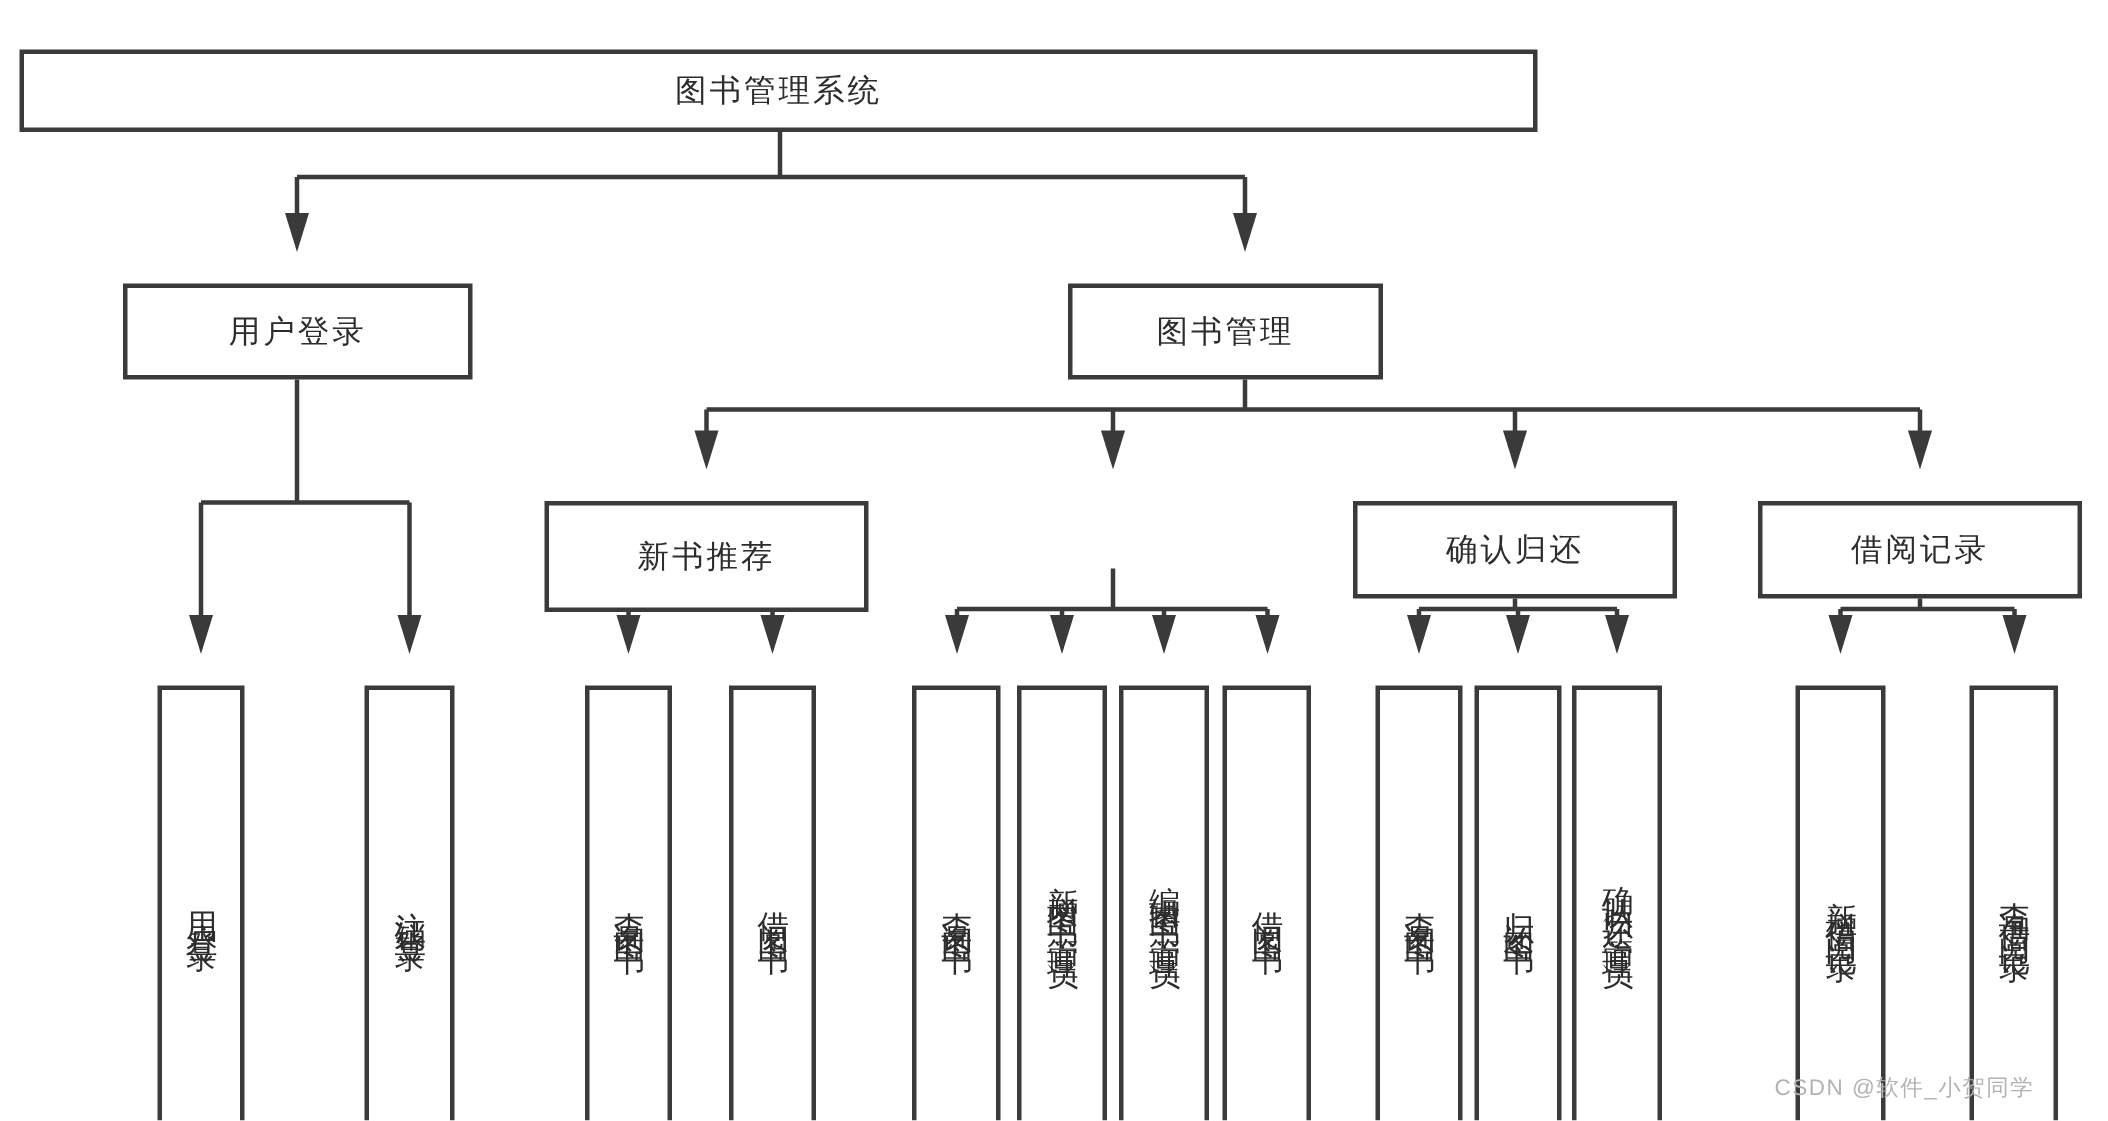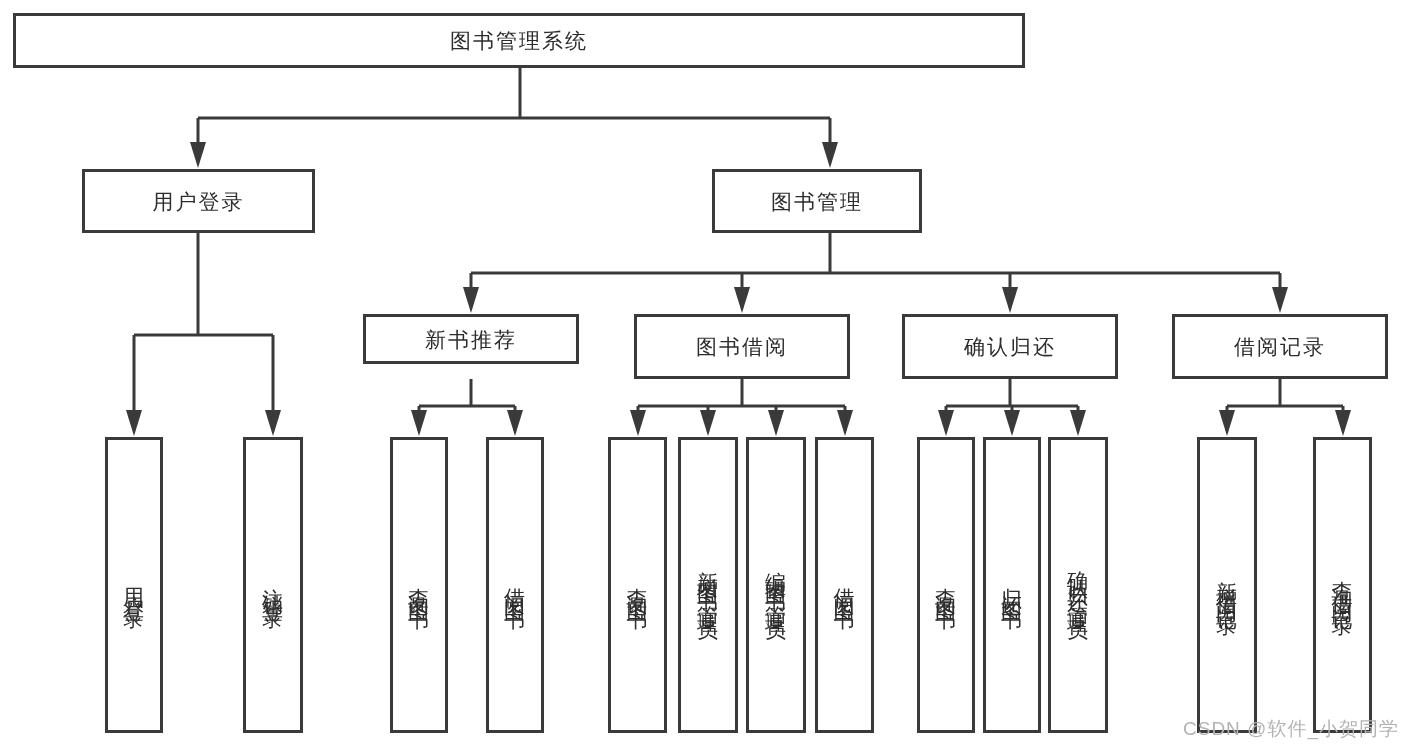--- a/index.html
+++ b/index.html
@@ -19,39 +19,40 @@
   #connectors{position:absolute;left:0;top:0;width:1405px;height:747px;}
   #connectors path{stroke:var(--line);stroke-width:3;fill:none;}
   #connectors polygon{fill:var(--line);stroke:none;}
   .node{
     position:absolute;
     box-sizing:border-box;
     border:3px solid var(--line);
     background:#fff;
     display:flex;align-items:center;justify-content:center;
     color:var(--text);
+    margin-top:20px;
   }
   .h-node .label{
     font-size:21px;
     letter-spacing:2px;
     white-space:nowrap;
     line-height:1;
   }
   .v-node .label{
     writing-mode:vertical-rl;
     text-orientation:mixed;
     font-size:21px;
     letter-spacing:7px;
     line-height:1;
     white-space:nowrap;
   }
   .watermark{
     position:absolute;
     left:1183px;top:716px;
-    font-size:19px;
+    font-size:15px;
     letter-spacing:1px;
     color:var(--watermark);
     white-space:nowrap;
     z-index:5;
   }
 </style>
 </head>
 <body>
 
 <div id="stage">
@@ -90,25 +91,22 @@
     <span class="label">图书管理系统</span>
   </div>
 
   <div class="node h-node" style="left:82px;top:169px;width:233px;height:64px">
     <span class="label">用户登录</span>
   </div>
   <div class="node h-node" style="left:712px;top:169px;width:210px;height:64px">
     <span class="label">图书管理</span>
   </div>
 
-  <div class="node h-node" style="left:363px;top:314px;width:216px;height:50px">
+  <div class="node h-node" style="left:363px;top:314px;width:216px;height:74px">
     <span class="label">新书推荐</span>
-  </div>
-  <div class="node h-node" style="left:634px;top:314px;width:216px;height:65px">
-    <span class="label">图书借阅</span>
   </div>
   <div class="node h-node" style="left:902px;top:314px;width:216px;height:65px">
     <span class="label">确认归还</span>
   </div>
   <div class="node h-node" style="left:1172px;top:314px;width:216px;height:65px">
     <span class="label">借阅记录</span>
   </div>
 
   <div class="node v-node" style="left:105px;top:437px;width:58px;height:296px">
     <span class="label">用户登录</span>

